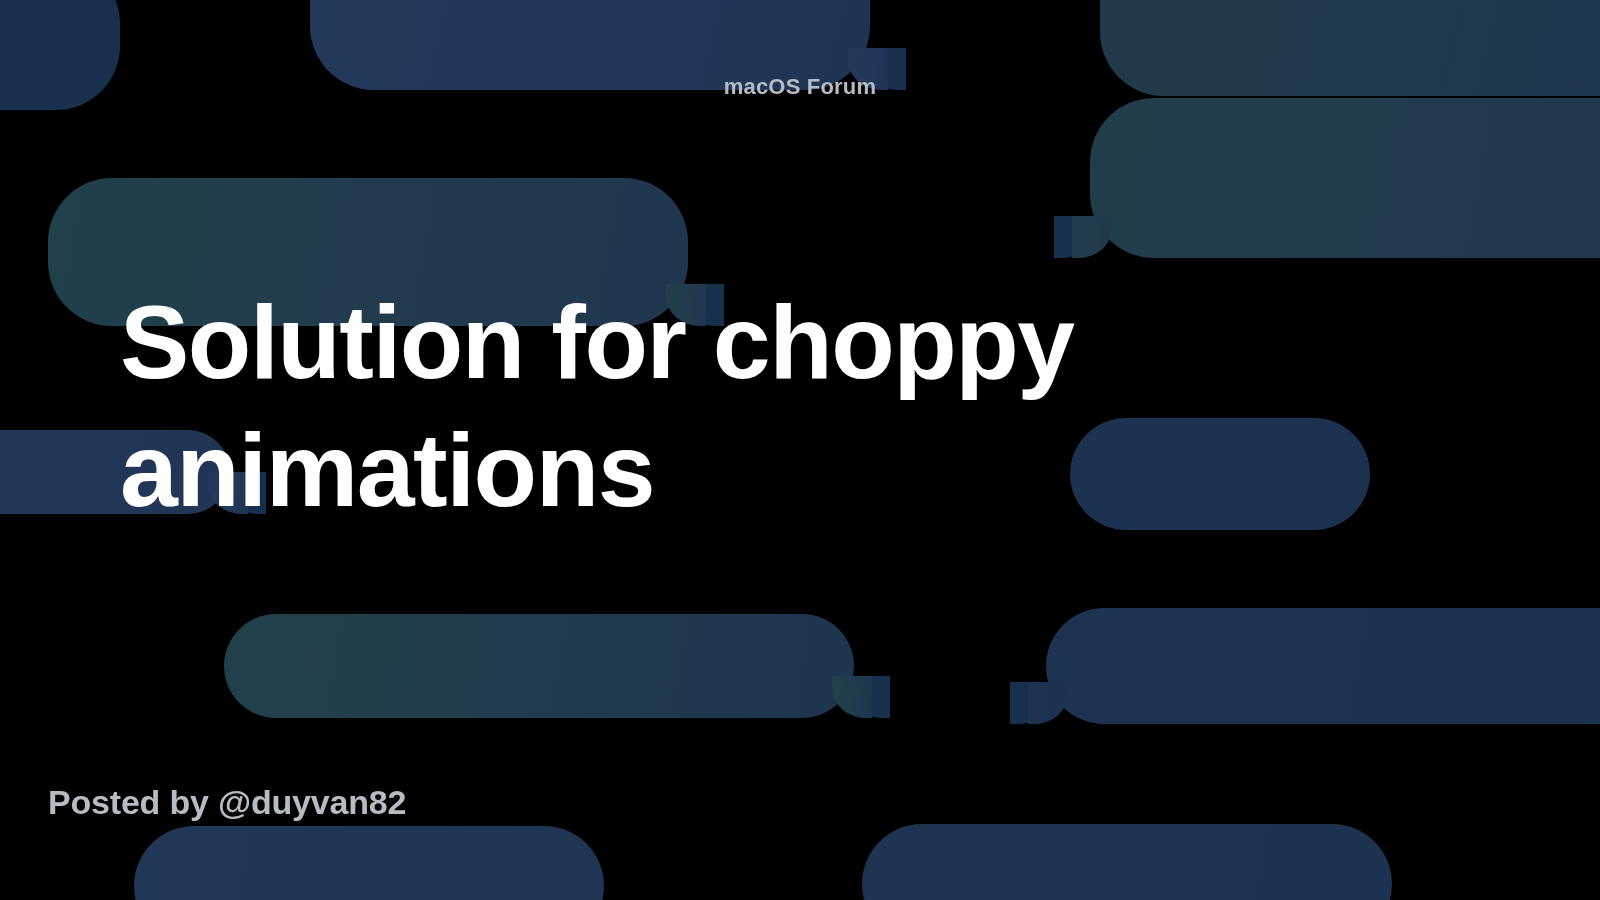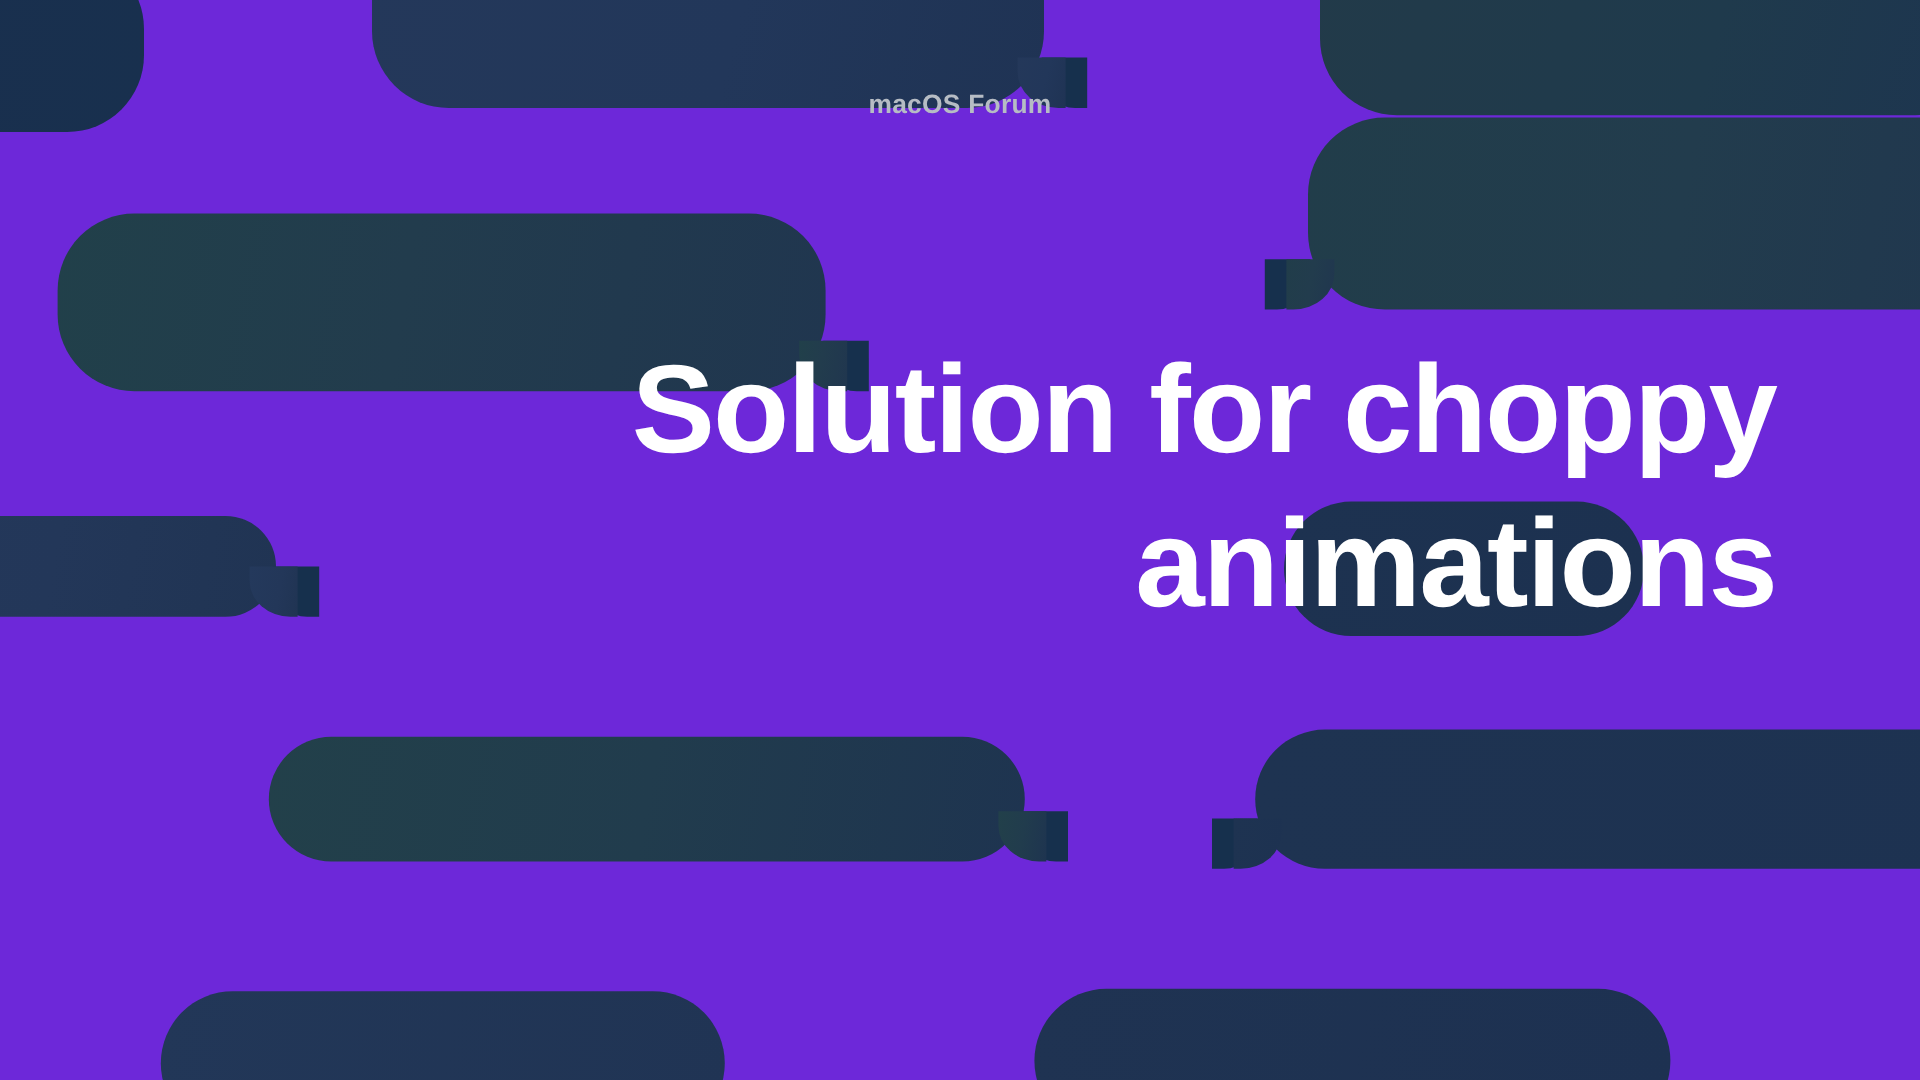--- a/index.html
+++ b/index.html
@@ -8,21 +8,21 @@
     padding: 0;
     background: #0f1d30;
   }
   * { box-sizing: border-box; }
 
   .share-card {
     position: relative;
     width: 1600px;
     height: 900px;
     overflow: hidden;
-    background: #6d28d9;
+    background: #000000;
     font-family: "Liberation Sans", "DejaVu Sans", sans-serif;
     -webkit-font-smoothing: antialiased;
   }
 
   
   .bubble-layer {
     position: absolute;
     inset: 0;
     overflow: hidden;
     pointer-events: none;
@@ -116,21 +116,21 @@
     font-weight: bold;
     letter-spacing: 0.2px;
     color: #b6bcc4;
   }
 
   .title-wrap {
     position: absolute;
     top: 278px;
     left: 120px;
     right: 120px;
-    text-align: right;
+    text-align: left;
   }
   .post-title {
     margin: 0;
     font-size: 104px;
     line-height: 128px;
     font-weight: bold;
     letter-spacing: -1.5px;
     color: #ffffff;
     word-wrap: break-word;
   }
@@ -183,16 +183,17 @@
   </div>
 
   <div class="content">
 
     <div class="forum-label">macOS Forum</div>
 
     <div class="title-wrap">
       <h1 class="post-title">Solution for choppy animations</h1>
     </div>
 
+    <div class="posted-by">Posted by @duyvan82</div>
 
 
   </div>
 </div>
 
 </body></html>

